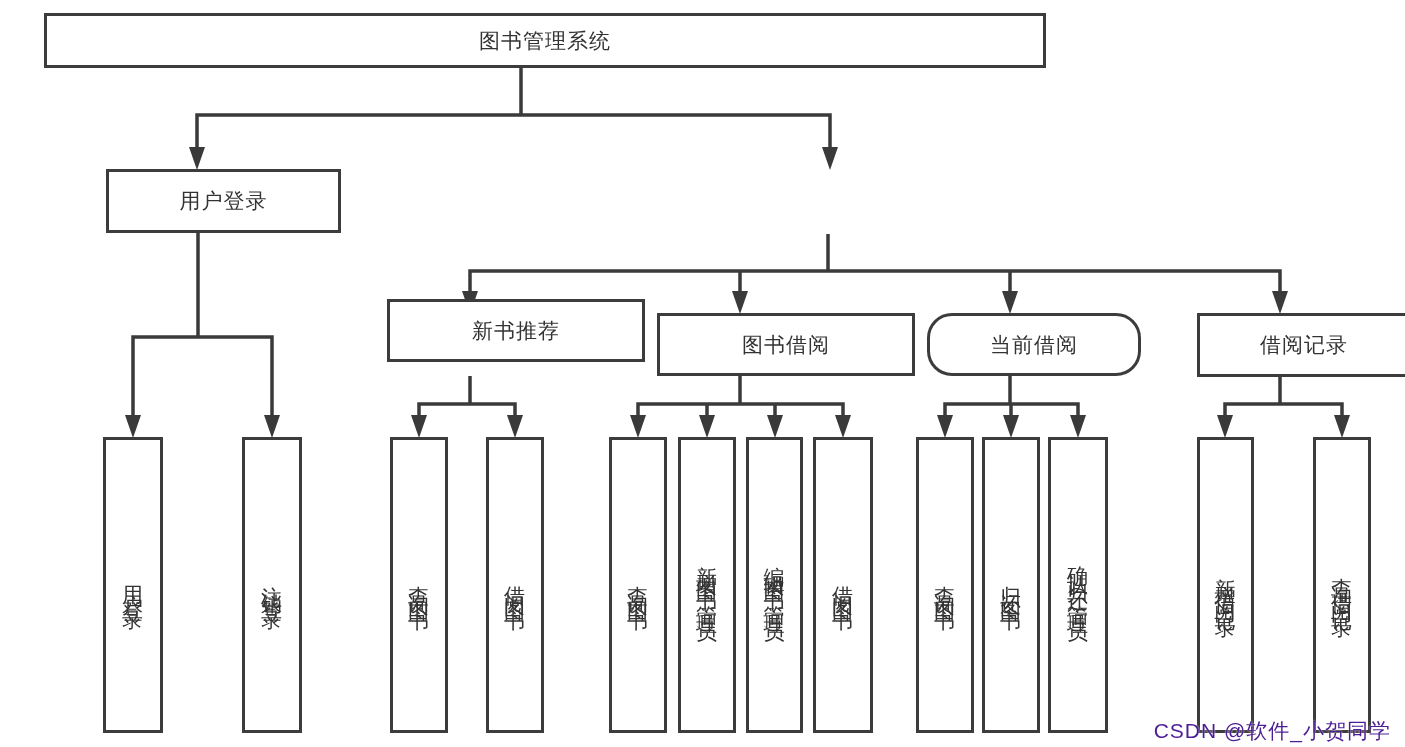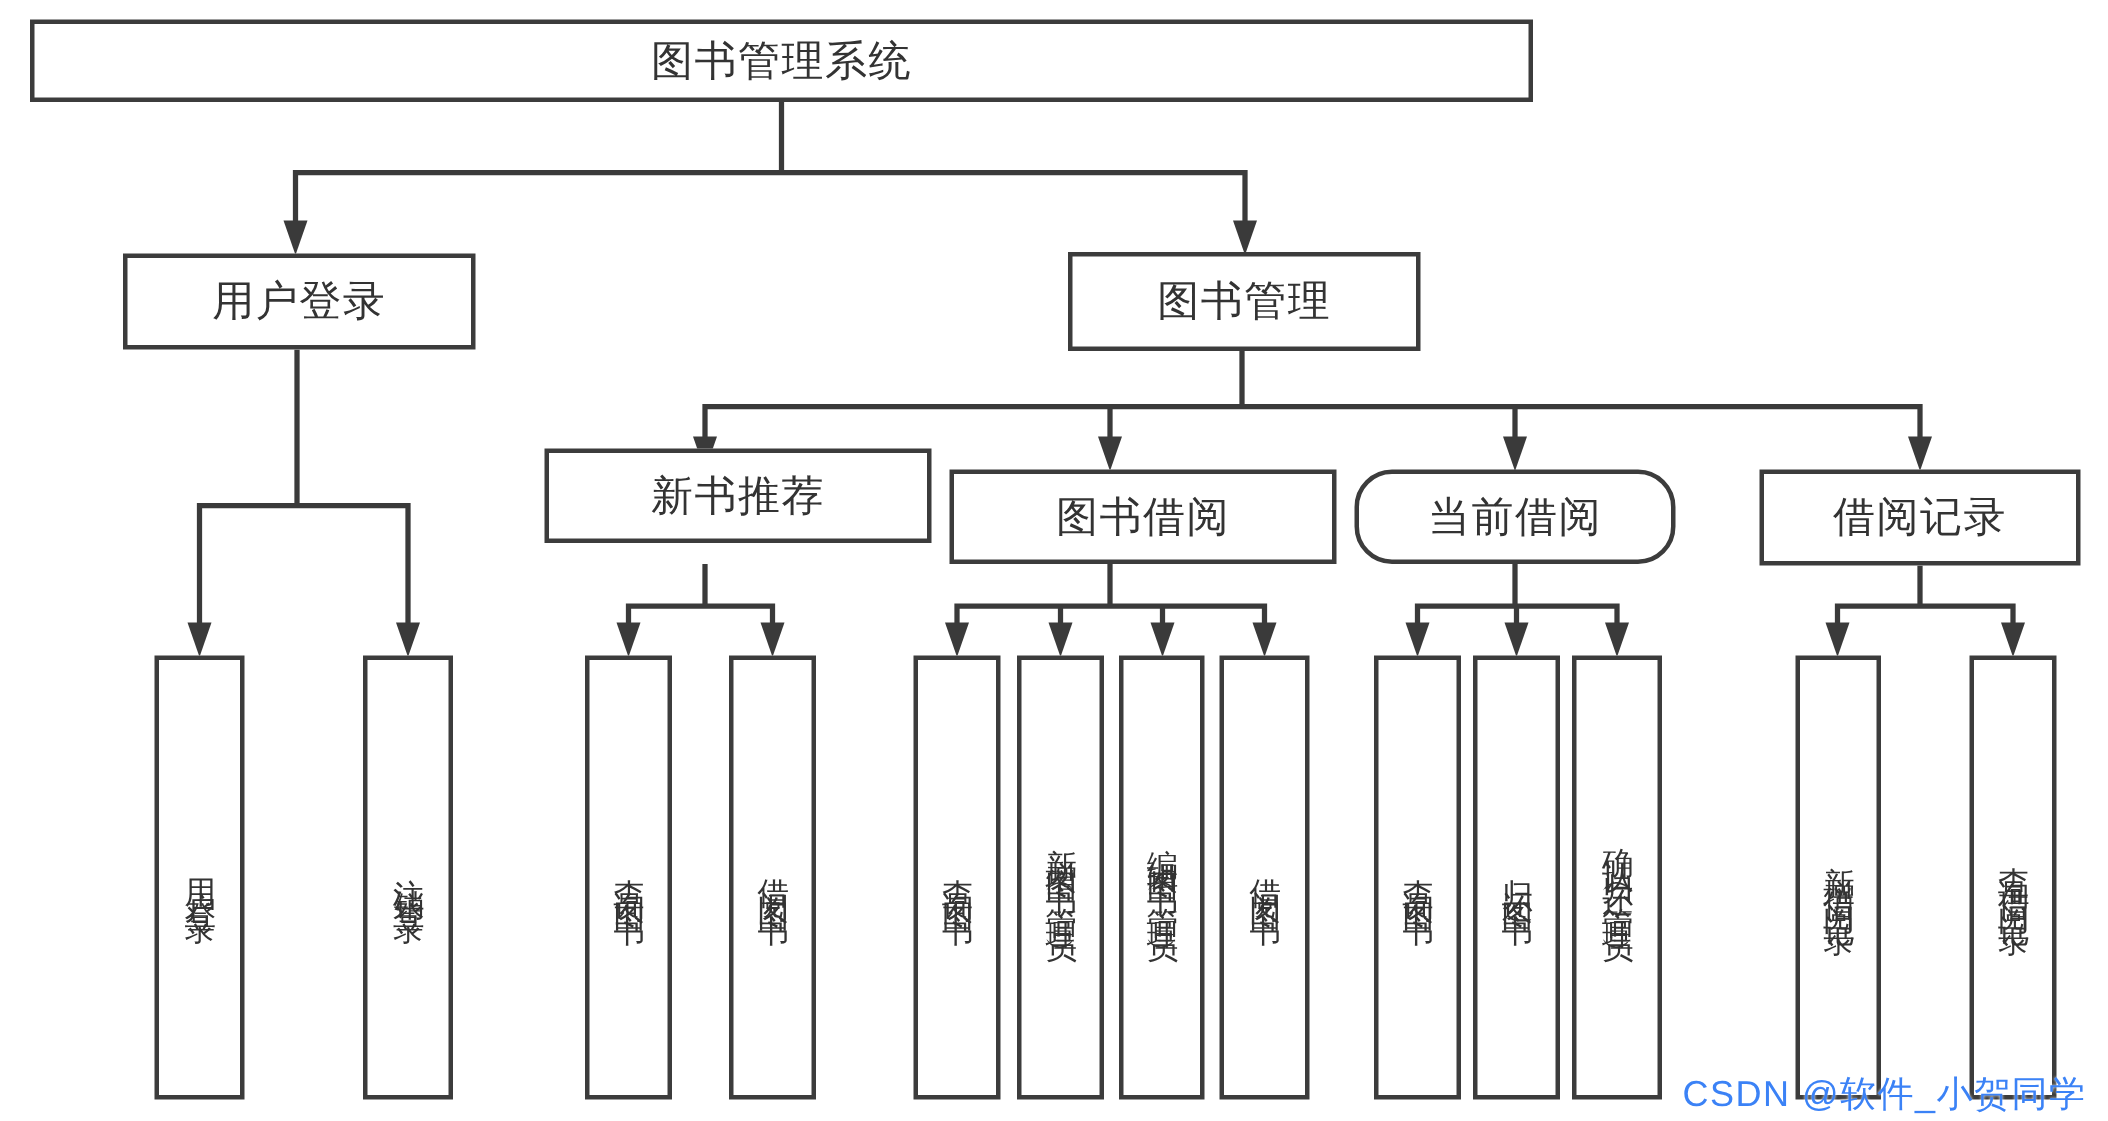--- a/index.html
+++ b/index.html
@@ -20,21 +20,21 @@
   .box {
     position: absolute;
     box-sizing: border-box;
     background: #ffffff;
     border: 3px solid #3c3c3c;
     z-index: 2;
     display: flex;
     align-items: center;
     justify-content: center;
   }
-  .hbox { font-size: 28px; letter-spacing: 1px; }
+  .hbox { font-size: 21px; letter-spacing: 1px; margin-left: 24px; }
   .leaf { top: 437px; height: 296px; }
   .vtext {
     writing-mode: vertical-rl;
     text-orientation: mixed;
     font-size: 21px;
     letter-spacing: 8px;
     line-height: 1;
     white-space: nowrap;
   }
   .n-root  { left: 20px;   top: 13px;  width: 1002px; height: 55px; }
@@ -55,22 +55,22 @@
   .n-c4a { left: 916px;  width: 58px; }
   .n-c4b { left: 982px;  width: 58px; }
   .n-c4c { left: 1048px; width: 60px; }
   .n-c5a { left: 1197px; width: 57px; }
   .n-c5b { left: 1313px; width: 58px; }
   .watermark {
     position: absolute;
     right: 14px;
     bottom: 2px;
     z-index: 5;
-    font-size: 24px;
-    color: #3b82f6;
+    font-size: 21px;
+    color: #4c1d95;
     letter-spacing: 1px;
     text-shadow: 0 0 2px #ffffff;
   }
 </style>
 </head>
 <body>
 
 <div class="canvas">
 
   <svg class="wires" width="1405" height="747" viewBox="0 0 1405 747" aria-hidden="true">
@@ -103,23 +103,20 @@
       <polygon points="1334,415 1350,415 1342,438"></polygon>
     </g>
   </svg>
 
   <div class="box hbox n-root">
     <span>图书管理系统</span>
   </div>
 
   <div class="box hbox n-login">
     <span>用户登录</span>
-  </div>
-  <div class="box hbox n-mgmt">
-    <span>图书管理</span>
   </div>
 
   <div class="box hbox n-l3a">
     <span>新书推荐</span>
   </div>
   <div class="box hbox n-l3b">
     <span>图书借阅</span>
   </div>
   <div class="box hbox n-l3c">
     <span>当前借阅</span>

